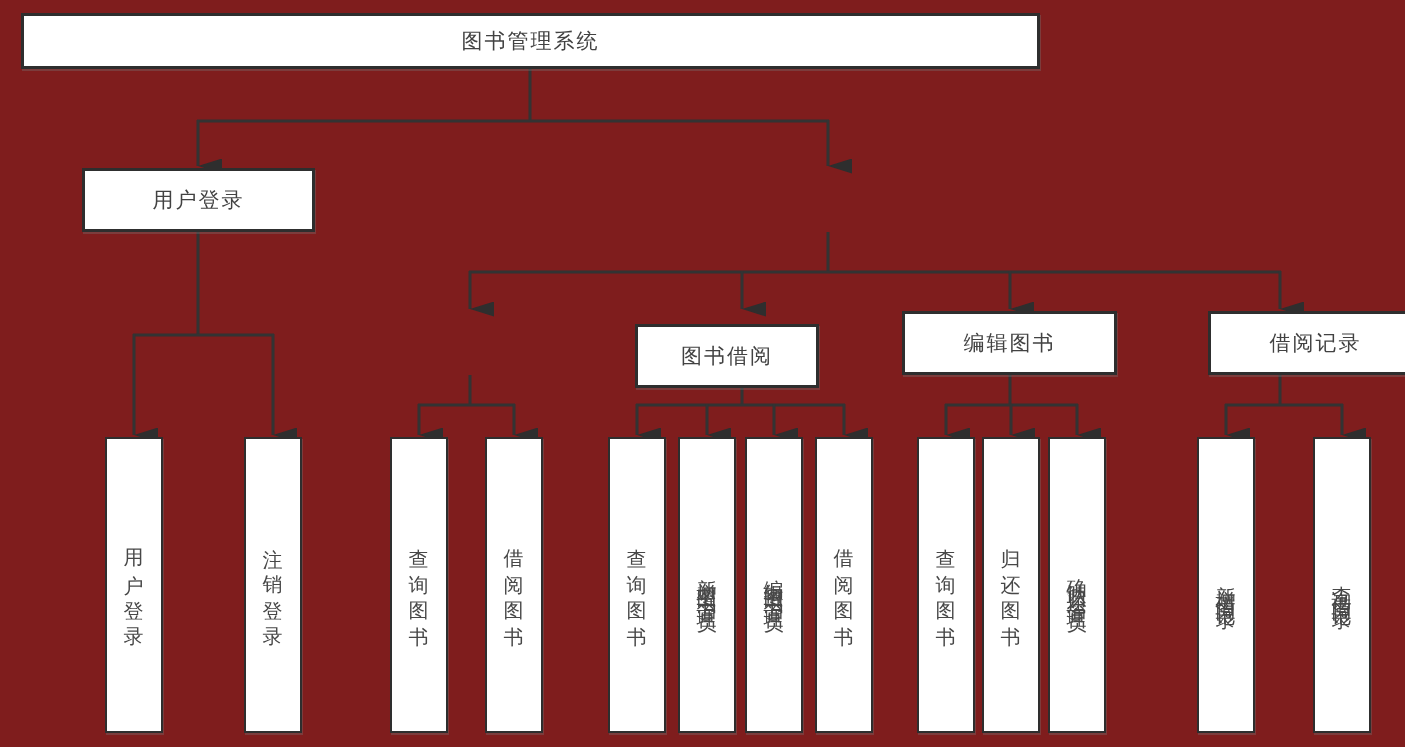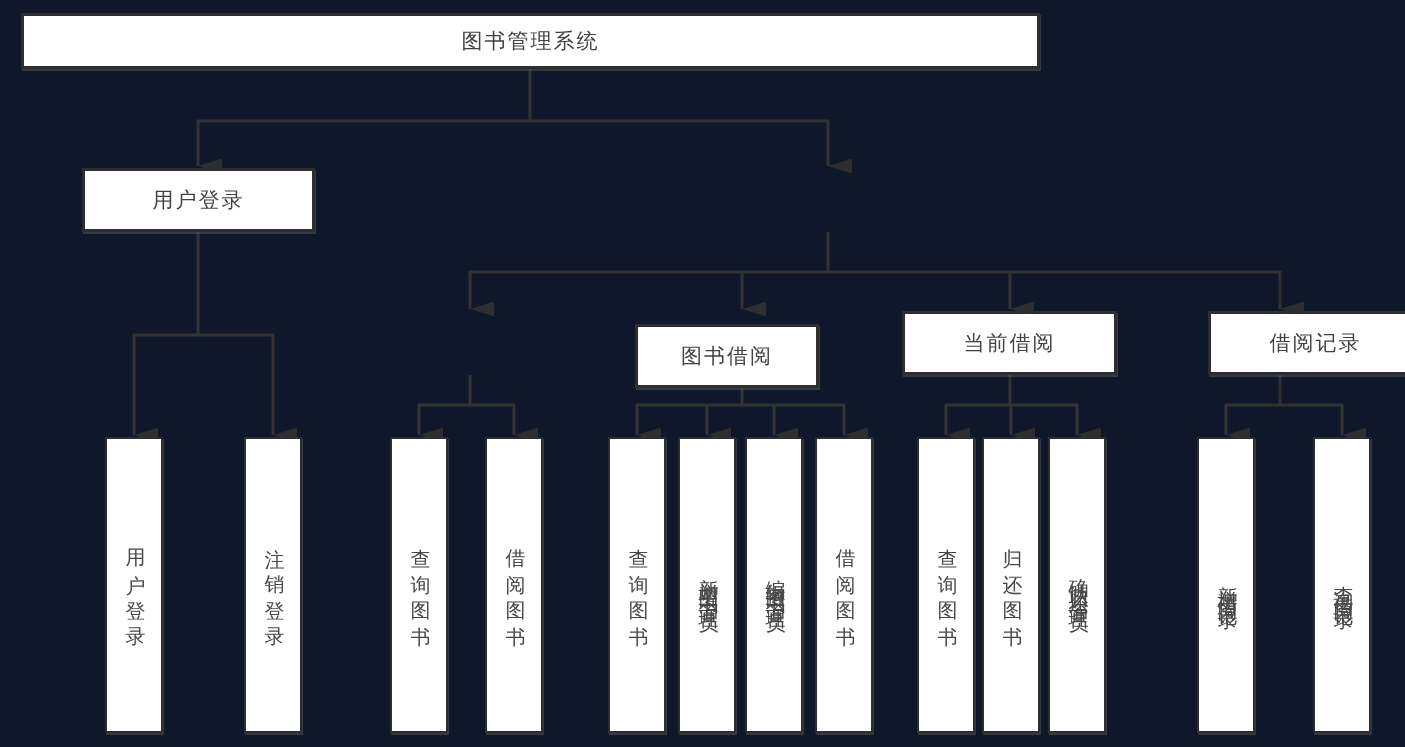--- a/index.html
+++ b/index.html
@@ -1,21 +1,21 @@
 <!DOCTYPE html>
 <html><head>
 <meta charset="utf-8">
 <style>
   html,body{margin:0;padding:0;background:#ffffff;}
   .canvas{
     position:relative;
     width:1405px;height:747px;
-    background:#0f172a;
+    background:#7f1d1d;
     overflow:hidden;
-    font-family:Liberation Mono, monospace;
+    font-family:Liberation Serif, serif;
   }
   .wires{position:absolute;left:0;top:0;width:1405px;height:747px;}
   .wires line{stroke:#333333;stroke-width:3;}
   .wires .arrowhead{fill:#2e2e2e;}
   .node{
     position:absolute;
     box-sizing:border-box;
     background:#ffffff;
     display:flex;align-items:center;justify-content:center;
     color:#424242;
@@ -108,21 +108,21 @@
   </div>
 
   <div class="node h-node" style="left:82px;top:168px;width:233px;height:64px;">
     <span>用户登录</span>
   </div>
 
   <div class="node h-node" style="left:635px;top:324px;width:184px;height:64px;text-align:right;">
     <span>图书借阅</span>
   </div>
   <div class="node h-node" style="left:902px;top:311px;width:215px;height:64px;">
-    <span>当前借阅</span>
+    <span>编辑图书</span>
   </div>
   <div class="node h-node" style="left:1208px;top:311px;width:215px;height:64px;">
     <span>借阅记录</span>
   </div>
 
   <div class="node v-node" style="left:105px;">
     <span>用户登录</span>
   </div>
   <div class="node v-node" style="left:244px;">
     <span>注销登录</span>

